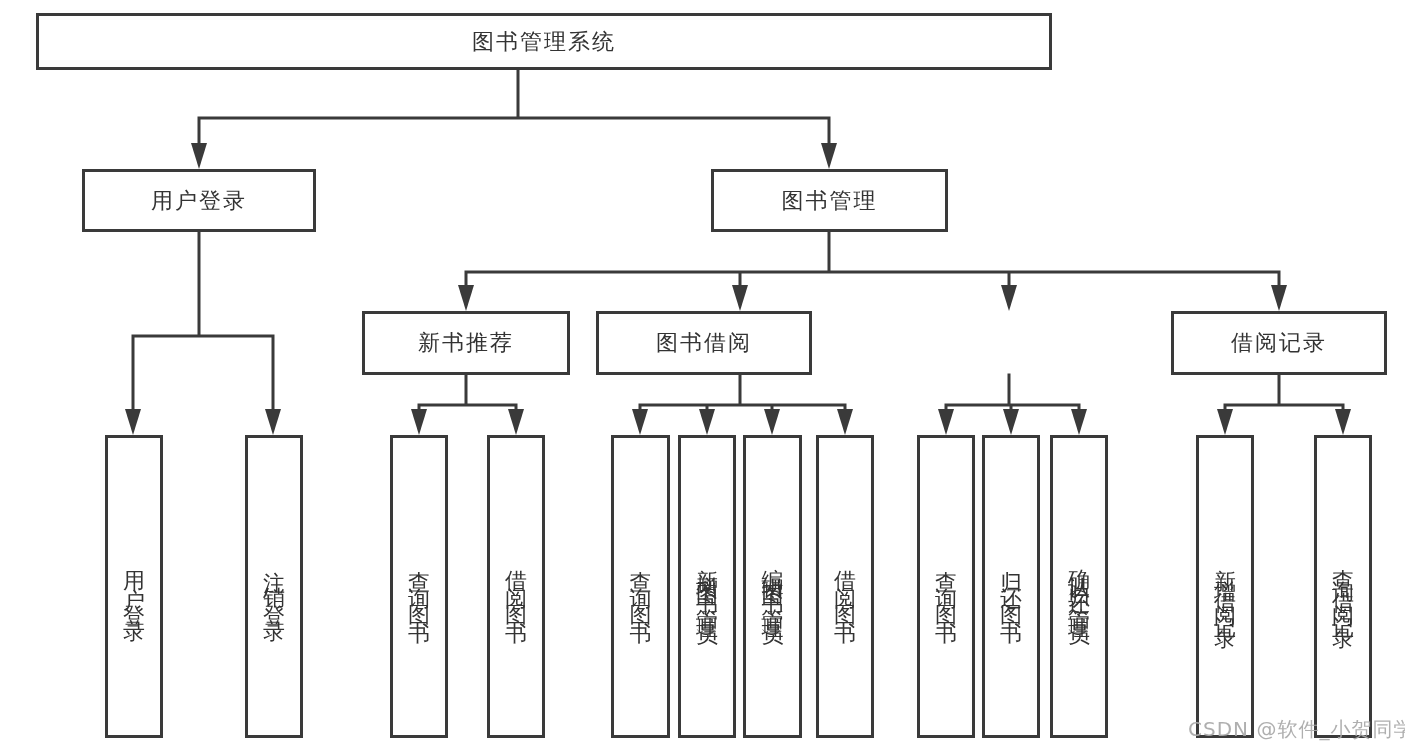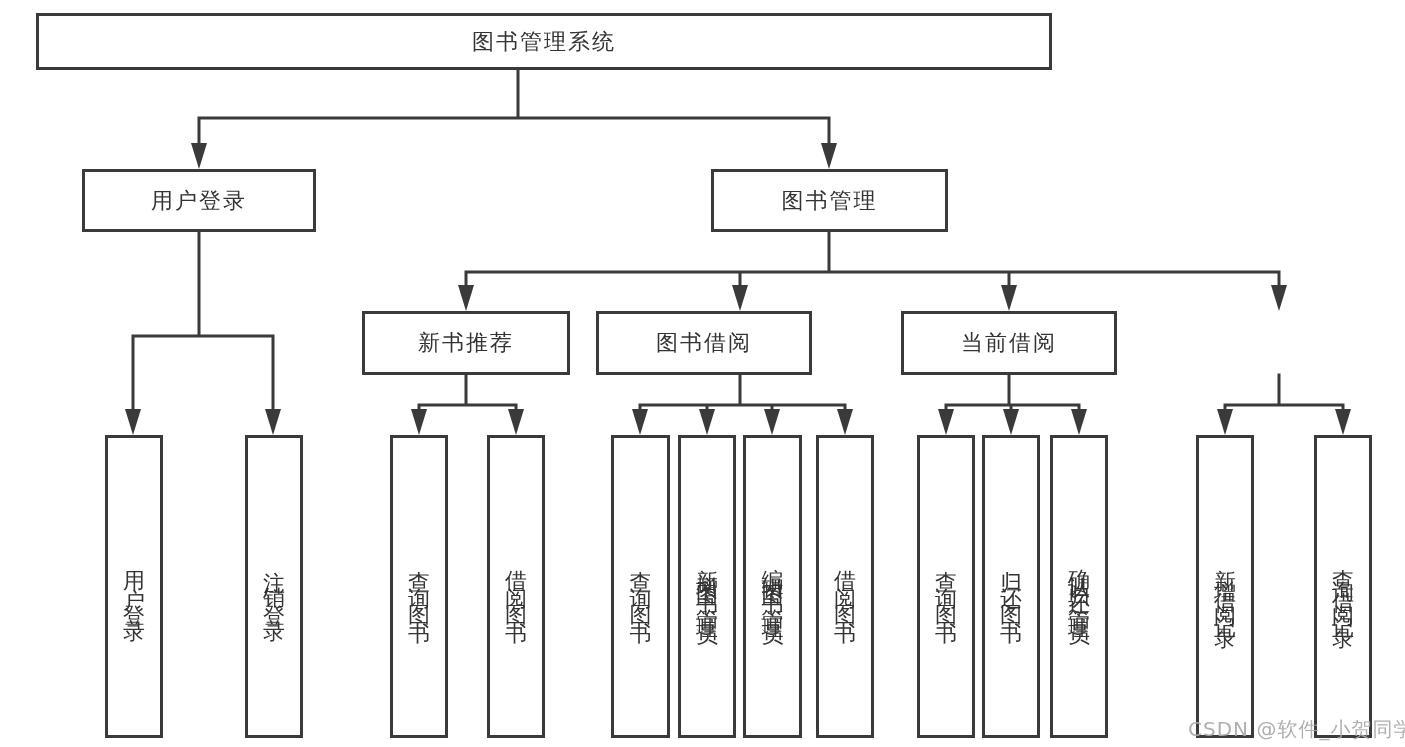--- a/index.html
+++ b/index.html
@@ -111,22 +111,22 @@
   <div class="hbox" style="left:362px; top:311px; width:208px; height:64px;">
     <span>新书推荐</span>
   </div>
 
   <div class="hbox" style="left:711px; top:169px; width:237px; height:63px;">
     <span>图书管理</span>
   </div>
   <div class="hbox" style="left:596px; top:311px; width:216px; height:64px;">
     <span>图书借阅</span>
   </div>
-  <div class="hbox" style="left:901px; top:311px; width:216px; height:64px;">
-    <span>当前借阅</span>
+  <div class="hbox" style="left:1171px; top:311px; width:216px; height:64px;">
+    <span>借阅记录</span>
   </div>
 
   <div class="vbox short" style="left:105px; width:58px;">
     <span class="vlabel">用户登录</span>
   </div>
   <div class="vbox short" style="left:245px; width:58px;">
     <span class="vlabel">注销登录</span>
   </div>
   <div class="vbox short" style="left:390px; width:58px;">
     <span class="vlabel">查询图书</span>

